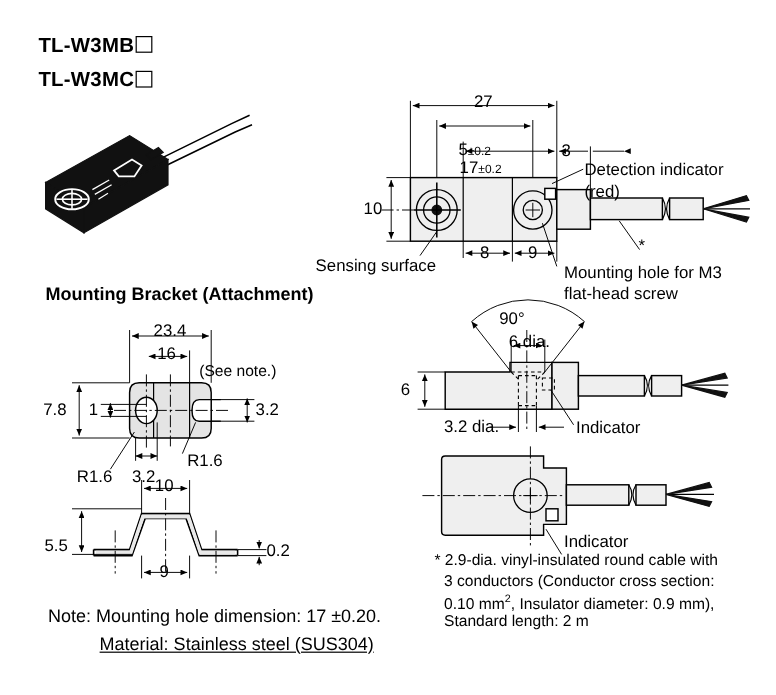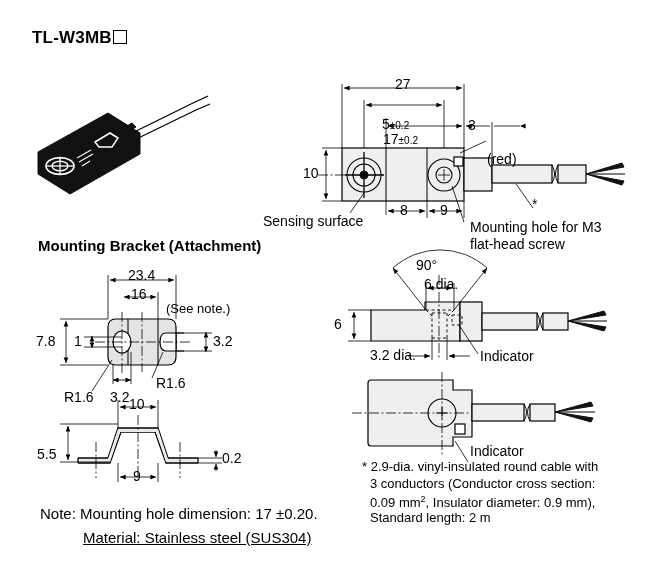--- a/index.html
+++ b/index.html
@@ -68,20 +68,21 @@
   .fill-w { fill: #ffffff; stroke: #000; stroke-width: 1.2; }
   .fill-k { fill: #111111; stroke: #111111; stroke-width: 1; }
   .fill-none { fill: none; stroke: #000; stroke-width: 1.1; }
 </style>
 </head>
 <body>
 
 <div id="page">
 
   <div class="txt title" style="left:32px; top:28px;"><span>TL-W3MB</span><span class="box-sq"></span></div>
+  <div class="txt title" style="left:32px; top:57px;"><span>TL-W3MC</span><span class="box-sq"></span></div>
 
   <div class="txt section-title" style="left:38px; top:237px;">Mounting Bracket (Attachment)</div>
 
   <svg width="647" height="579">
     <g>
 
       <path class="ln-b" d="M124,137 L193,103 L208,96"></path>
       <path class="ln-b" d="M126,144 L196,110 L210,104"></path>
 
       <polygon class="fill-k" points="38,152 108,113 140,133 70,173"></polygon>
@@ -182,20 +183,21 @@
     </g>
   </svg>
 
   <div class="txt dim" style="left:395px; top:76px;">27</div>
   <div class="txt dim" style="left:383px; top:95px;margin-top:36px;"><span>17</span><span style="font-size:10px;">±0.2</span></div>
   <div class="txt dim" style="left:382px; top:116px;"><span>5</span><span style="font-size:10px;">±0.2</span></div>
   <div class="txt dim" style="left:468px; top:117px;">3</div>
   <div class="txt dim" style="left:303px; top:165px;">10</div>
   <div class="txt dim" style="left:400px; top:202px;">8</div>
   <div class="txt dim" style="left:440px; top:202px;">9</div>
+  <div class="txt lbl" style="left:487px; top:133px;">Detection indicator</div>
   <div class="txt lbl" style="left:487px; top:151px;text-align:center;">(red)</div>
   <div class="txt lbl" style="left:263px; top:213px;">Sensing surface</div>
   <div class="txt lbl" style="left:470px; top:219px;">Mounting hole for M3</div>
   <div class="txt lbl" style="left:470px; top:236px;">flat-head screw</div>
   <div class="txt dim" style="left:532px; top:196px;">*</div>
 
   <svg width="647" height="579">
     <g>
 
       <path class="fill-gray2" d="M108,327 q0,-8 8,-8 L168,319 q8,0 8,8 L176,357 q0,8 -8,8 L116,365 q-8,0 -8,-8 Z"></path>
@@ -374,16 +376,16 @@
     </g>
   </svg>
 
   <div class="txt lbl" style="left:470px; top:443px;">Indicator</div>
 
   <div class="txt note" style="left:40px; top:505px;">Note: Mounting hole dimension: 17 ±0.20.</div>
   <div class="txt note" style="left:83px; top:529px;text-decoration:underline;">Material: Stainless steel (SUS304)</div>
 
   <div class="txt foot" style="left:362px; top:460px;">* 2.9-dia. vinyl-insulated round cable with</div>
   <div class="txt foot" style="left:370px; top:477px;">3 conductors (Conductor cross section:</div>
-  <div class="txt foot" style="left:370px; top:494px;"><span>0.09 mm</span><span class="sup">2</span><span>, Insulator diameter: 0.9 mm),</span></div>
+  <div class="txt foot" style="left:370px; top:494px;"><span>0.10 mm</span><span class="sup">2</span><span>, Insulator diameter: 0.9 mm),</span></div>
   <div class="txt foot" style="left:370px; top:511px;">Standard length: 2 m</div>
 
 </div>
 
 </body></html>

